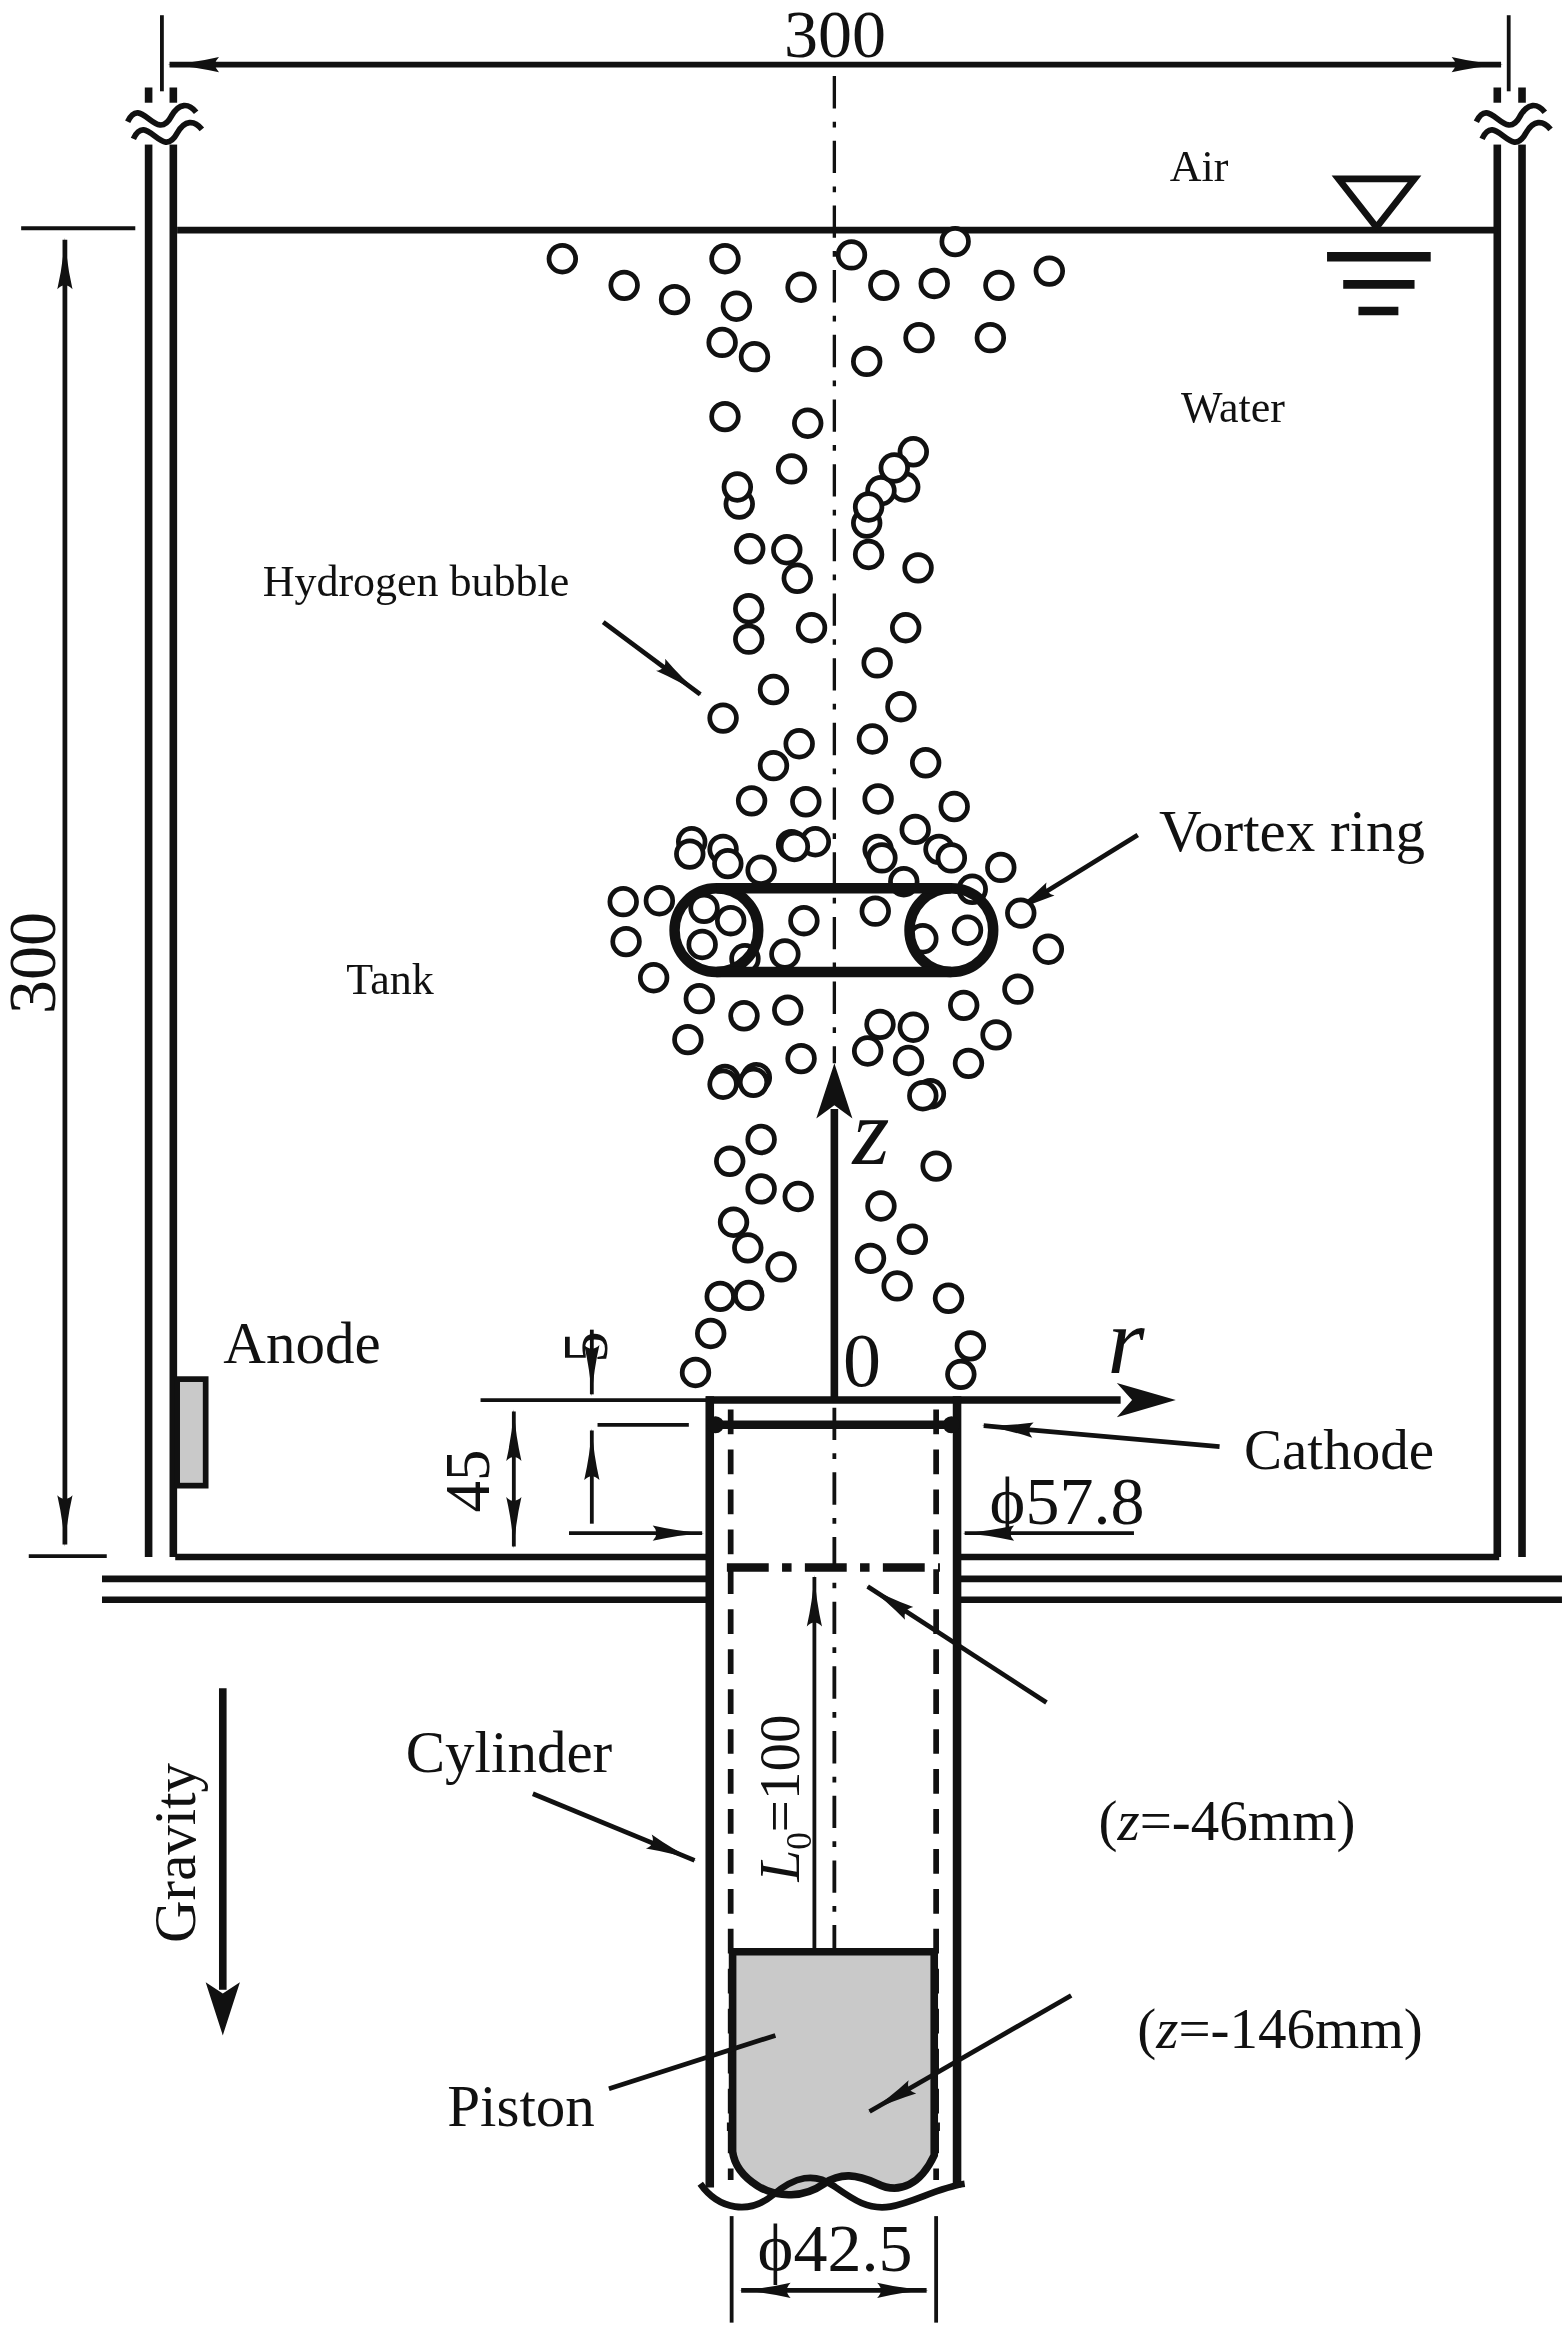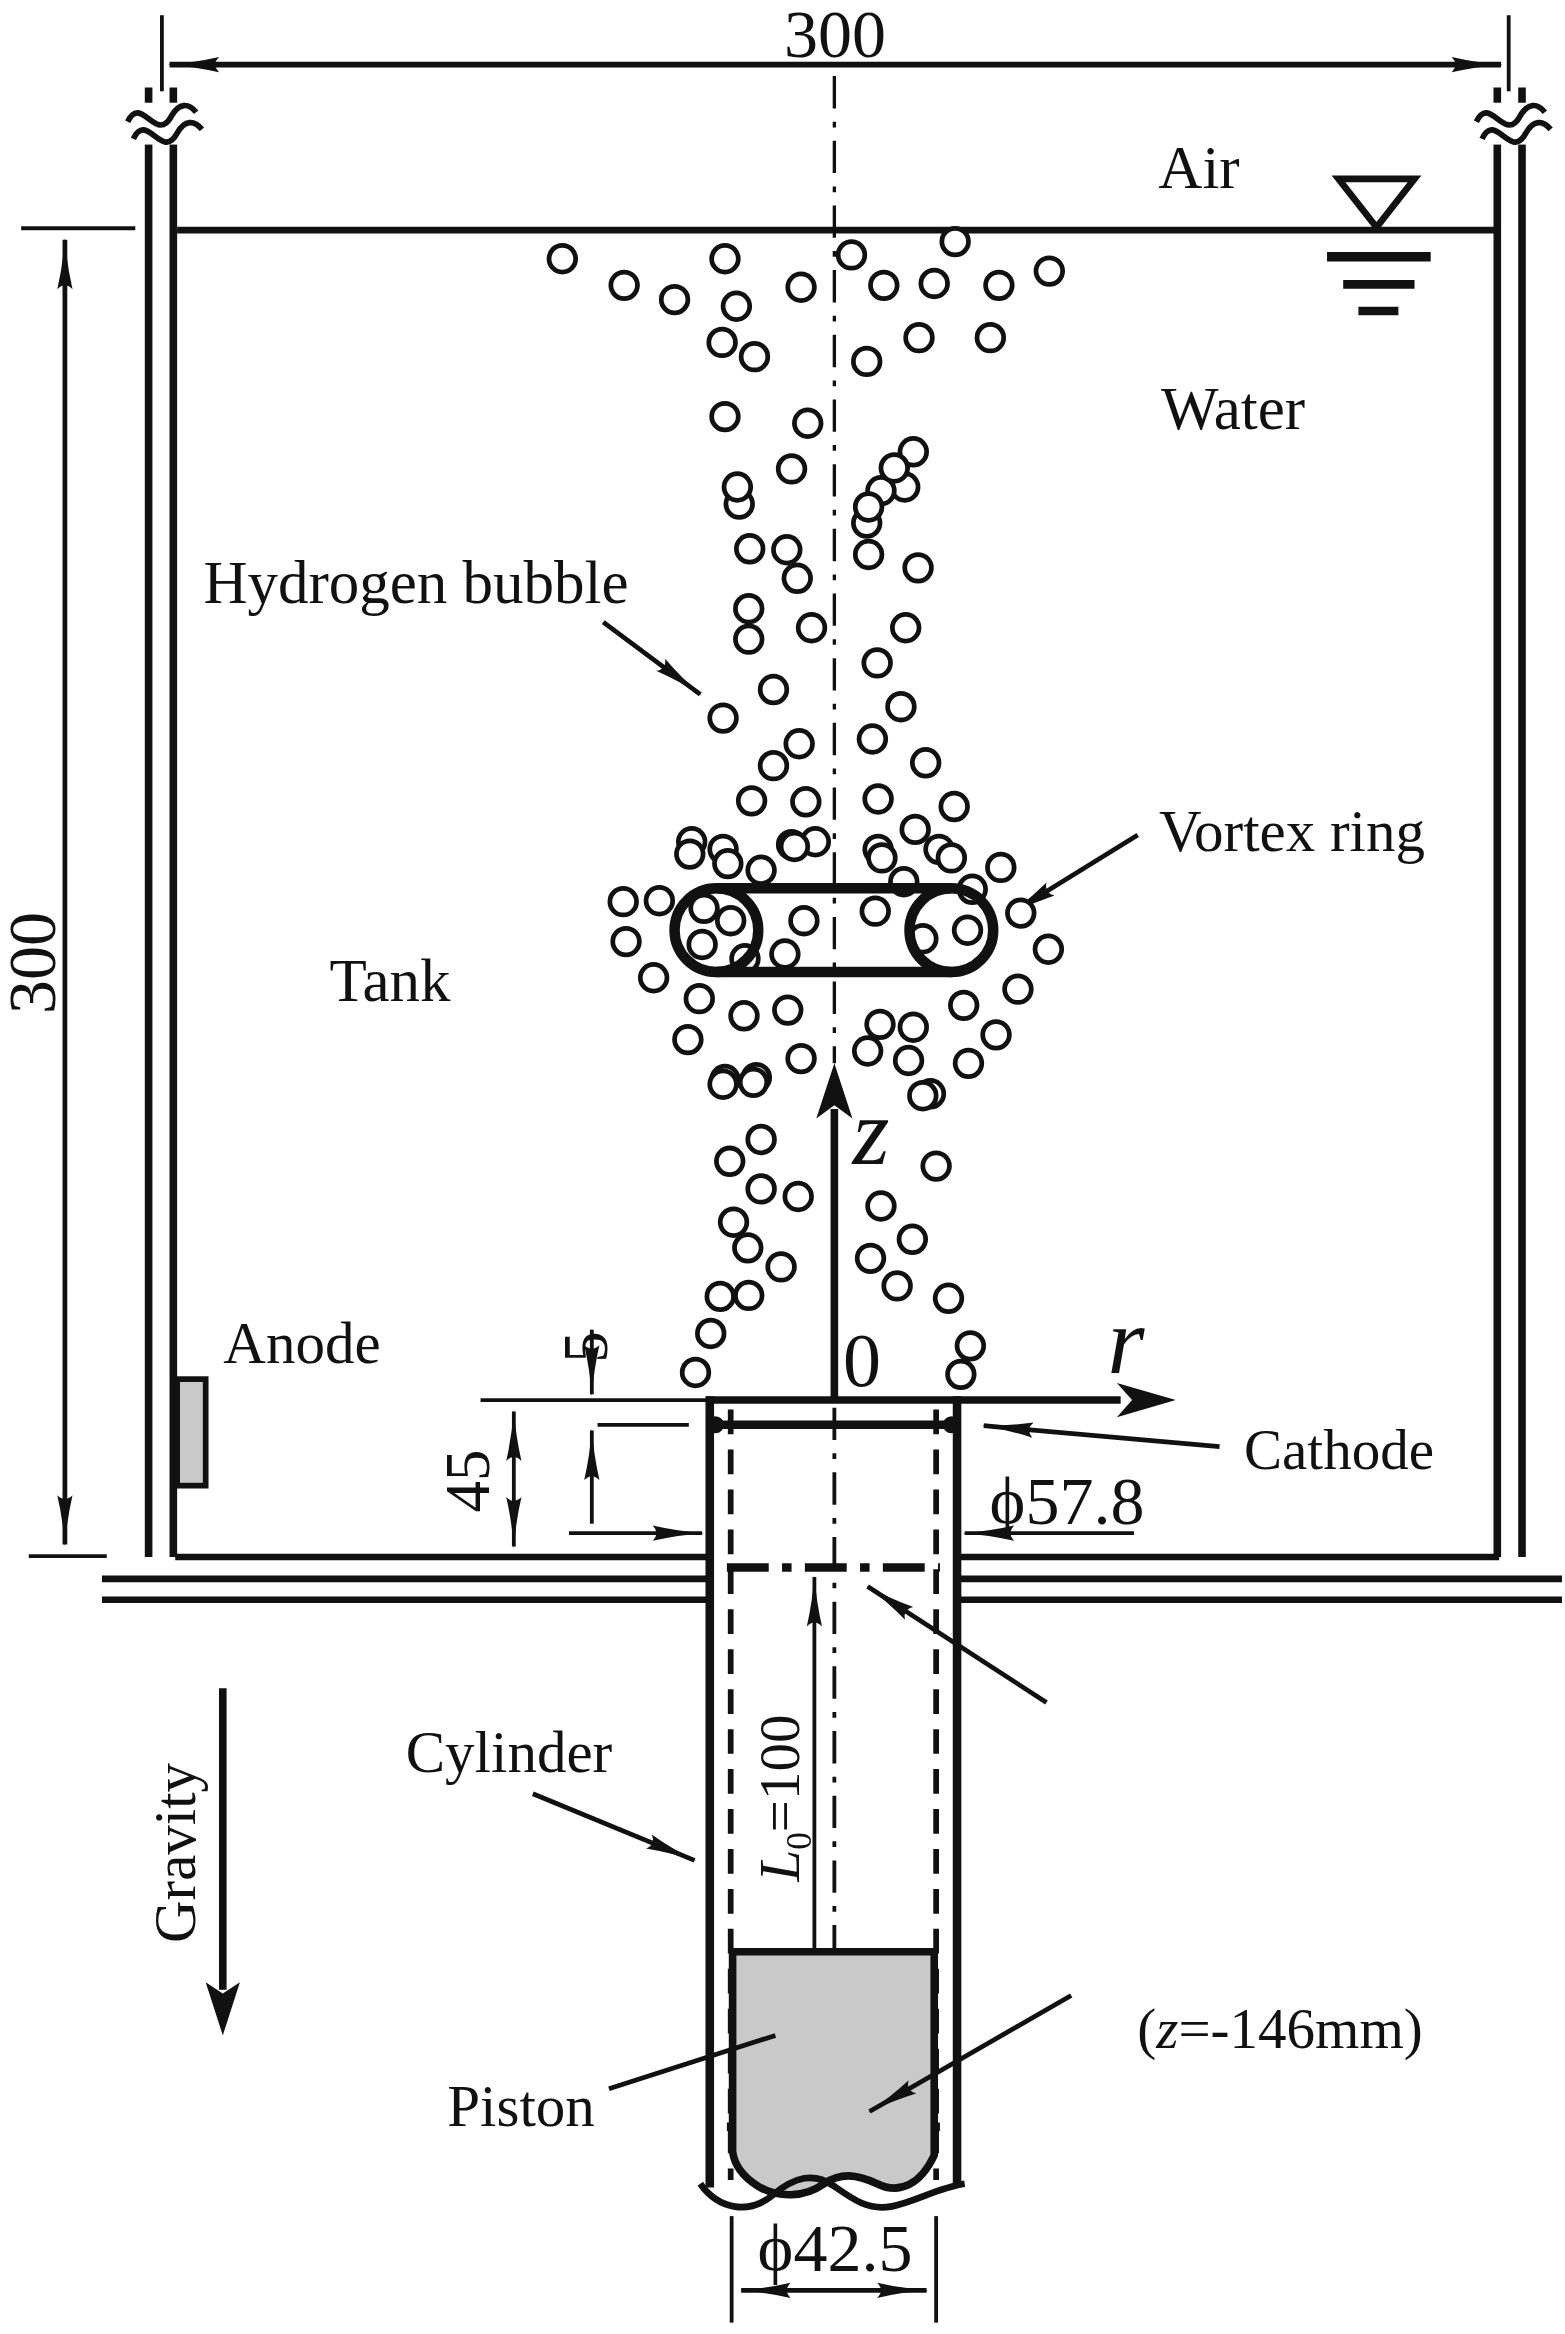--- a/index.html
+++ b/index.html
@@ -4,21 +4,21 @@
 <style>
   html,body{margin:0;padding:0;background:#fff;}
   #stage{position:relative;width:1566px;height:2335px;background:#ffffff;overflow:hidden;
          font-family:"Liberation Serif", serif;color:#111;padding-left:8px;}
   #draw{position:absolute;left:0;top:0;}
   .lbl{position:absolute;transform:translate(-50%,-50%);white-space:nowrap;
        font-family:"Liberation Serif", serif;color:#111;line-height:1;}
   .rot{transform:translate(-50%,-50%) rotate(-90deg);}
   .f72{font-size:68px;}
   .f66{font-size:63px;}
-  .f64{font-size:61px;}
+  .f64{font-size:44px;}
   .f62{font-size:59px;}
   .f60{font-size:57px;}
   .f58{font-size:68px;}
   .ax{font-size:95px;font-style:italic;}
   .num0{font-size:76px;}
   .it{font-style:italic;}
   sub{font-size:0.62em;}
 </style>
 </head>
 <body>
@@ -300,20 +300,21 @@
 
 <div class="lbl f60" style="left:1339px;top:1449px;">Cathode</div>
 <div class="lbl f58" style="left:1067px;top:1501px;">ϕ57.8</div>
 
 <div class="lbl f62" style="left:509px;top:1752px;">Cylinder</div>
 
 <div class="lbl rot f60" style="left:784px;top:1798px;"><span class="it">L</span><sub>0</sub><span>=100</span></div>
 
 <div class="lbl rot f62" style="left:175px;top:1853px;">Gravity</div>
 
+<div class="lbl f60" style="left:1227px;top:1820px;"><span>(</span><span class="it">z</span><span>=-46mm)</span></div>
 
 <div class="lbl f60" style="left:1280px;top:2028px;"><span>(</span><span class="it">z</span><span>=-146mm)</span></div>
 
 <div class="lbl f62" style="left:521px;top:2106px;">Piston</div>
 <div class="lbl f58" style="left:835px;top:2248px;">ϕ42.5</div>
 
 </div>
 
 
 </body></html>

